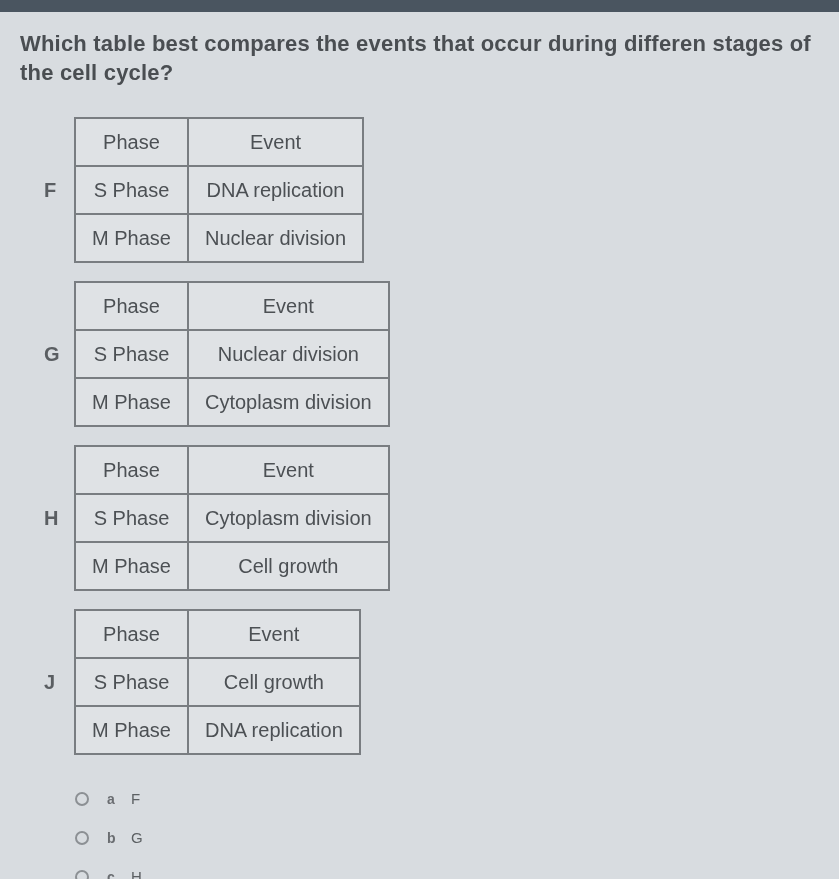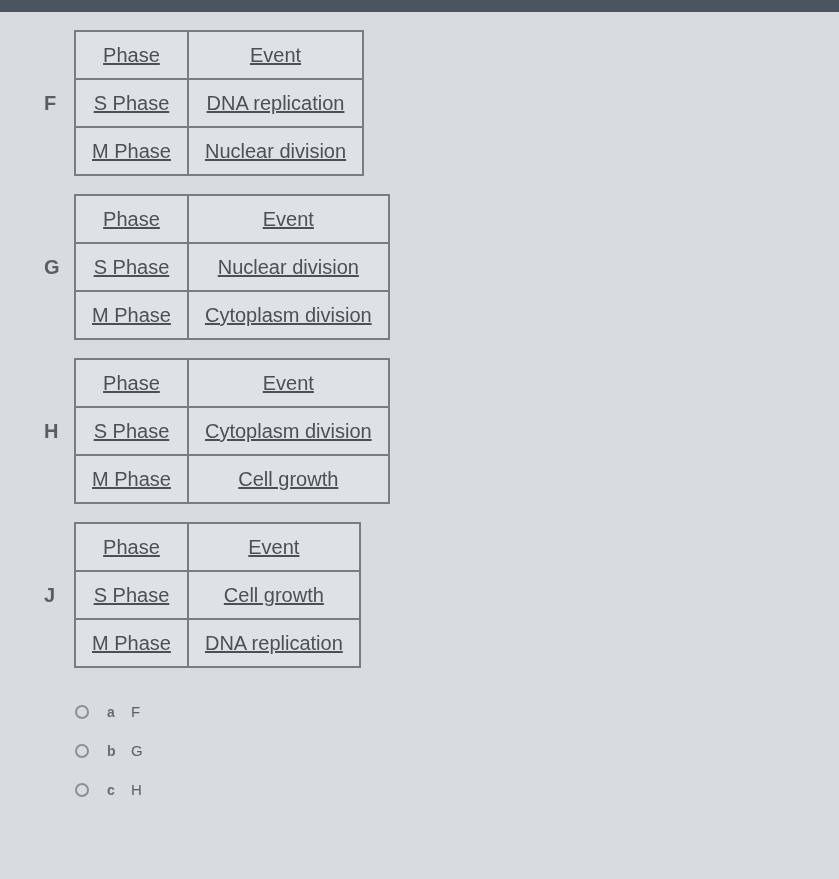--- a/index.html
+++ b/index.html
@@ -55,21 +55,20 @@
   .data-table th,
   .data-table td {
     border: 2px solid #797d81;
     padding: 10px 16px;
     text-align: center;
     font-size: 20px;
     color: #4c5054;
     font-weight: 500;
     white-space: nowrap;
     line-height: 1.3;
-    text-decoration: underline;
   }
   .data-table th {
     font-weight: 500;
   }
   .data-table .left-col {
     text-align: center;
   }
   .answers {
     padding-left: 55px;
     margin-top: 35px;
@@ -100,20 +99,21 @@
     font-weight: 500;
   }
 </style>
 </head>
 <body>
 
 <div class="top-bar"></div>
 
 <div class="page">
 
+  <div class="question">Which table best compares the events that occur during differen stages of the cell cycle?</div>
 
   <div class="tables-wrap">
 
     <div class="table-block">
       <div class="table-label">F</div>
       <table class="data-table">
         <tbody>
             <tr>
           <th class="left-col">Phase</th>
           <th>Event</th>

